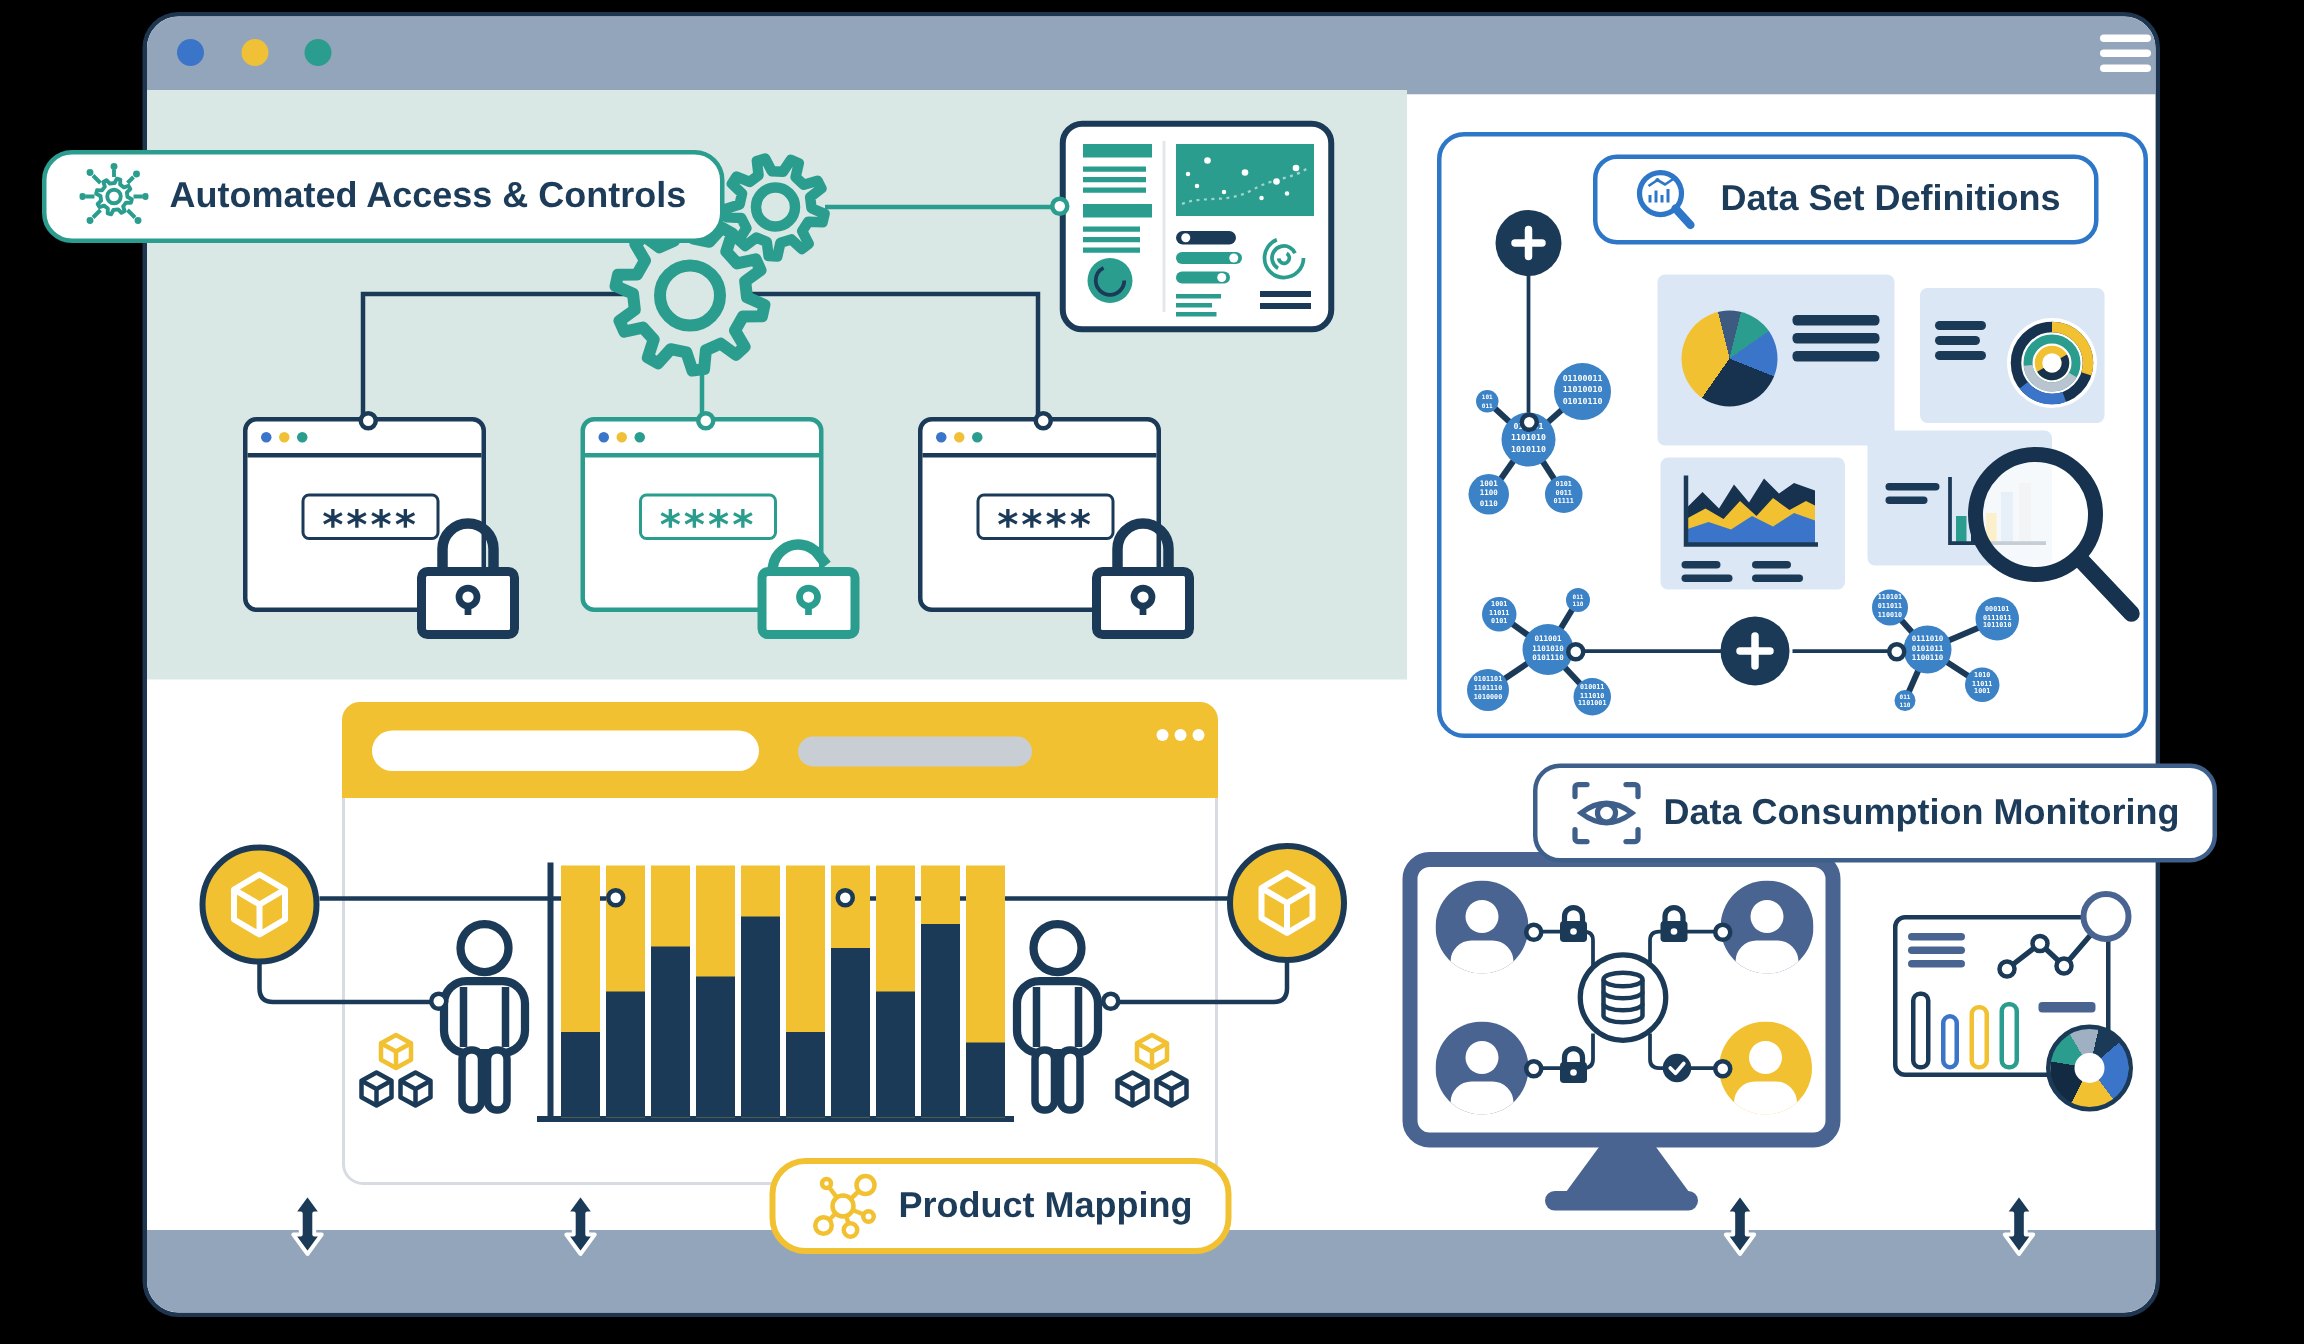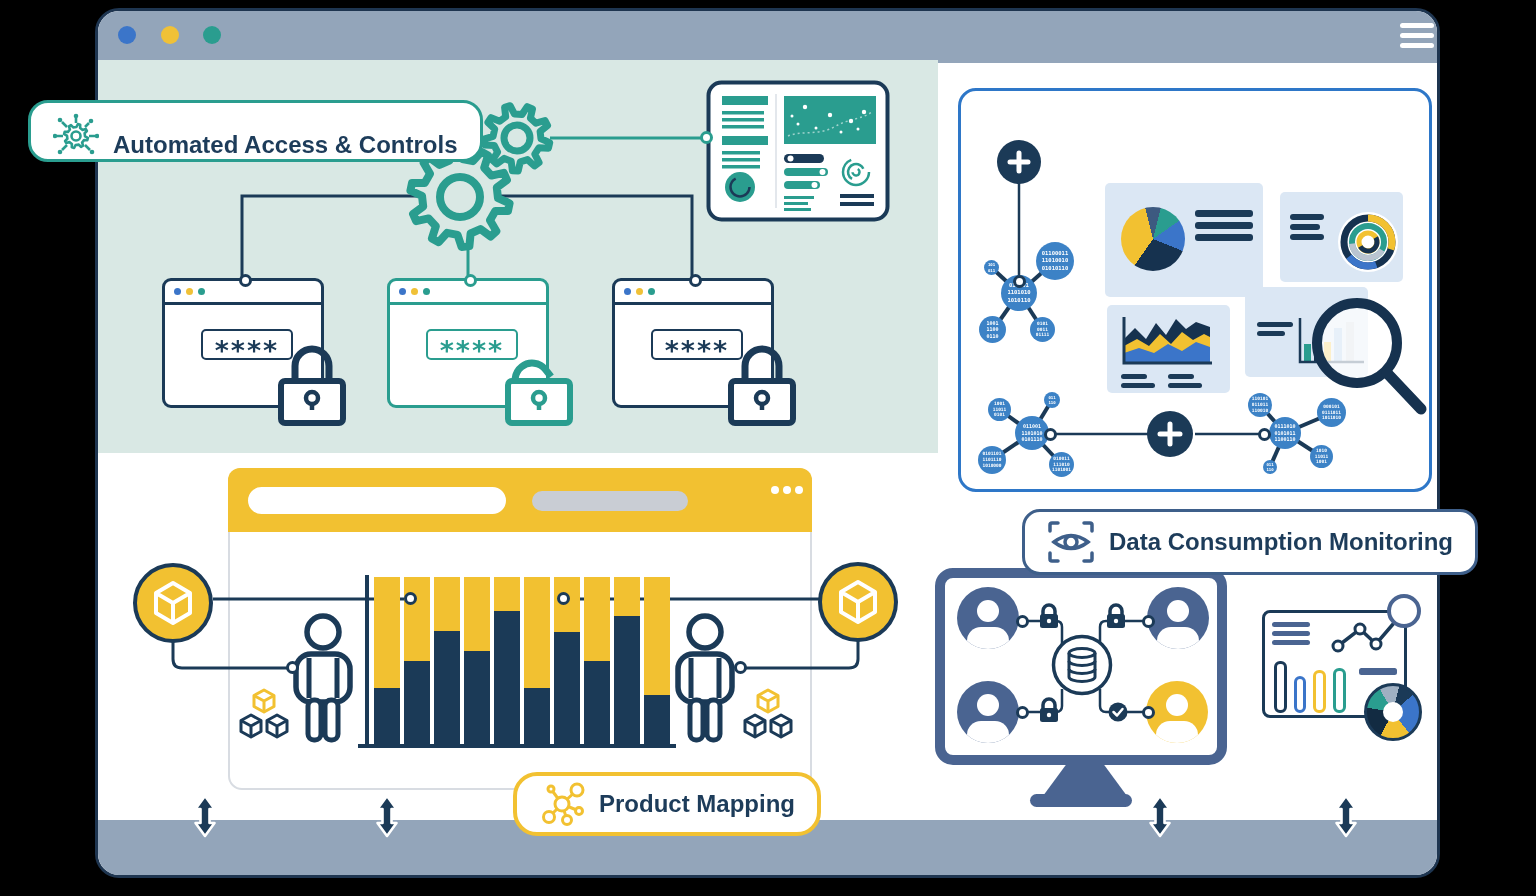--- a/index.html
+++ b/index.html
@@ -569,40 +569,51 @@
     <rect x="3" y="12" width="18" height="14" rx="2.5" fill="#1b3a57"></rect>
       <circle cx="12" cy="19" r="2.2" fill="#fff"></circle>
   </svg>
   <svg class="abs" style="left:1108px;top:702px;" width="20" height="20">
     <circle cx="10" cy="10" r="9.5" fill="#1b3a57"></circle>
     <path d="M5.5,10 L9,13.5 L14.5,7" fill="none" stroke="#fff" stroke-width="2.5" stroke-linecap="round" stroke-linejoin="round"></path>
   </svg>
   <div id="dashbigc"></div>
   <div id="dashdonut"></div>
 
-  <div class="pill" style="left:28px;top:100px;height:62px;border:3.5px solid var(--teal);border-radius:20px;font-size:24px;align-items:flex-end;">
+  <div class="pill" style="left:28px;top:100px;height:62px;border:3.5px solid var(--teal);border-radius:20px;font-size:24px;">
     <svg width="46" height="46" viewBox="-23 -23 46 46">
       <g stroke="#2a9d8f" stroke-width="2.6" fill="none">
         <path d="M13,0 H19 M-13,0 H-19 M0,-13 V-18 M9,9 L14,14 M-9,9 L-14,14 M-9,-9 L-14,-14 M9,-9 L13,-13"></path>
       </g>
       <g fill="#2a9d8f">
         <circle cx="21" cy="0" r="2.3"></circle>
           <circle cx="-21" cy="0" r="2.3"></circle>
           <circle cx="0" cy="-20" r="2.3"></circle>
         <circle cx="16" cy="16" r="2.3"></circle>
           <circle cx="-16" cy="16" r="2.3"></circle>
           <circle cx="-16" cy="-16" r="2.3"></circle>
           <circle cx="15" cy="-15" r="2.3"></circle>
       </g>
       <path fill="#fff" stroke="#2a9d8f" stroke-width="2.6" stroke-linejoin="round" d="M9.0,0.4 L11.9,1.9 L11.3,4.2 L8.0,4.1 L6.1,6.6 L7.1,9.7 L5.0,10.9 L2.8,8.6 L-0.4,9.0 L-1.9,11.9 L-4.2,11.3 L-4.1,8.0 L-6.6,6.1 L-9.7,7.1 L-10.9,5.0 L-8.6,2.8 L-9.0,-0.4 L-11.9,-1.9 L-11.3,-4.2 L-8.0,-4.1 L-6.1,-6.6 L-7.1,-9.7 L-5.0,-10.9 L-2.8,-8.6 L0.4,-9.0 L1.9,-11.9 L4.2,-11.3 L4.1,-8.0 L6.6,-6.1 L9.7,-7.1 L10.9,-5.0 L8.6,-2.8 Z"></path>
       <circle r="4.5" fill="none" stroke="#2a9d8f" stroke-width="2.6"></circle>
     </svg>
     <span>Automated Access &amp; Controls</span>
   </div>
 
+  <div class="pill" style="left:1062px;top:103px;height:60px;border:3.5px solid var(--blue);border-radius:16px;font-size:24px;">
+    <svg width="46" height="46" viewBox="-23 -23 46 46">
+      <circle cx="-3" cy="-4" r="14" fill="#fff" stroke="#2e77c8" stroke-width="3.5"></circle>
+      <path d="M7,6 L17,17" stroke="#2e77c8" stroke-width="5.5" stroke-linecap="round"></path>
+      <path d="M-10,2 V-3 M-6,2 V-6 M-2,2 V-3 M2,2 V-7" stroke="#2e77c8" stroke-width="2"></path>
+      <path d="M-11,-9 L-5,-13 L0,-10 L6,-14" fill="none" stroke="#2e77c8" stroke-width="1.8"></path>
+      <circle cx="-5" cy="-13" r="1.4" fill="#2e77c8"></circle>
+        <circle cx="6" cy="-14" r="1.4" fill="#2e77c8"></circle>
+    </svg>
+    <span>Data Set Definitions</span>
+  </div>
 
   <div class="pill" style="left:1022px;top:509px;height:66px;border:3.5px solid #3e5f8a;border-radius:18px;font-size:24px;">
     <svg width="48" height="48" viewBox="-24 -24 48 48">
       <g stroke="#3e5f8a" stroke-width="3.5" fill="none" stroke-linecap="round">
         <path d="M-21,-11 V-17 a2,2 0 0 1 2,-2 H-13 M13,-19 H19 a2,2 0 0 1 2,2 V-11 M21,11 V17 a2,2 0 0 1 -2,2 H13 M-13,19 H-19 a2,2 0 0 1 -2,-2 V11"></path>
         <path d="M-17,0 Q0,-13 17,0 Q0,13 -17,0 Z"></path>
       </g>
       <circle r="6" fill="none" stroke="#3e5f8a" stroke-width="3.5"></circle>
     </svg>
     <span>Data Consumption Monitoring</span>

